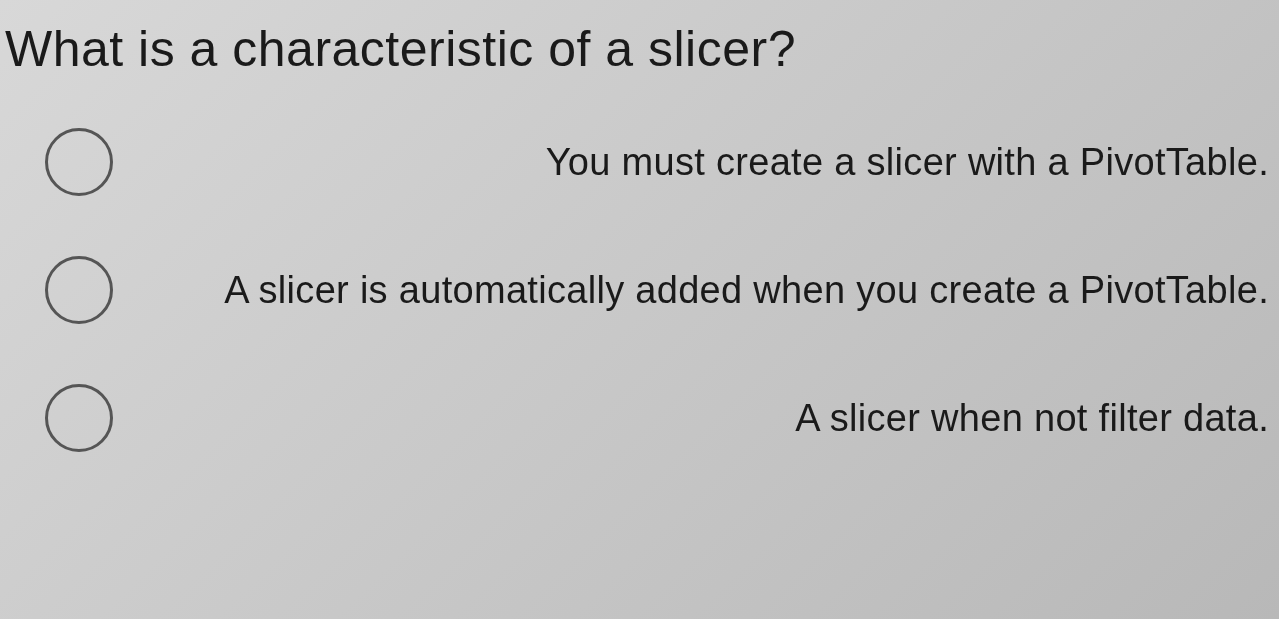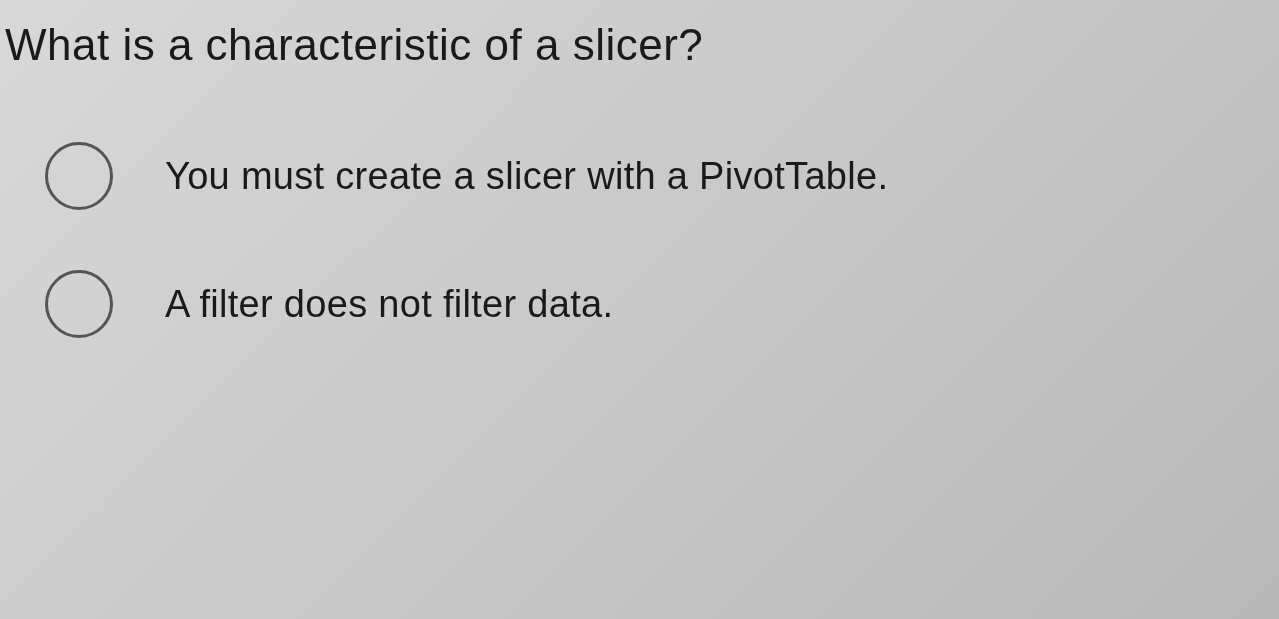--- a/index.html
+++ b/index.html
@@ -13,34 +13,35 @@
       width: 1279px;
       height: 619px;
       overflow: hidden;
       color: #1a1a1a;
       padding: 0;
     }
     .container {
       padding: 20px 10px 0 5px;
     }
     .question {
-      font-size: 44px;
+      font-size: 50px;
       font-weight: 400;
-      margin-bottom: 72px;
+      margin-bottom: 50px;
       padding-left: 0;
       letter-spacing: 0.5px;
     }
     .options {
       padding-left: 40px;
     }
     .option {
       display: flex;
       align-items: center;
       margin-bottom: 60px;
-      gap: 52px;
+      gap: 35px;
+      justify-content: space-between;
     }
     .option:last-child {
       margin-bottom: 0;
     }
     .radio-circle {
       width: 68px;
       height: 68px;
       border: 3px solid #555;
       border-radius: 50%;
       flex-shrink: 0;
@@ -58,16 +59,20 @@
 
 <div class="container">
   <h1 class="question">What is a characteristic of a slicer?</h1>
   <div class="options">
     <div class="option">
       <div class="radio-circle"></div>
       <span class="option-text">You must create a slicer with a PivotTable.</span>
     </div>
     <div class="option">
       <div class="radio-circle"></div>
-      <span class="option-text">A filter does not filter data.</span>
+      <span class="option-text">A slicer is automatically added when you create a PivotTable.</span>
+    </div>
+    <div class="option">
+      <div class="radio-circle"></div>
+      <span class="option-text">A slicer when not filter data.</span>
     </div>
   </div>
 </div>
 
 </body></html>

